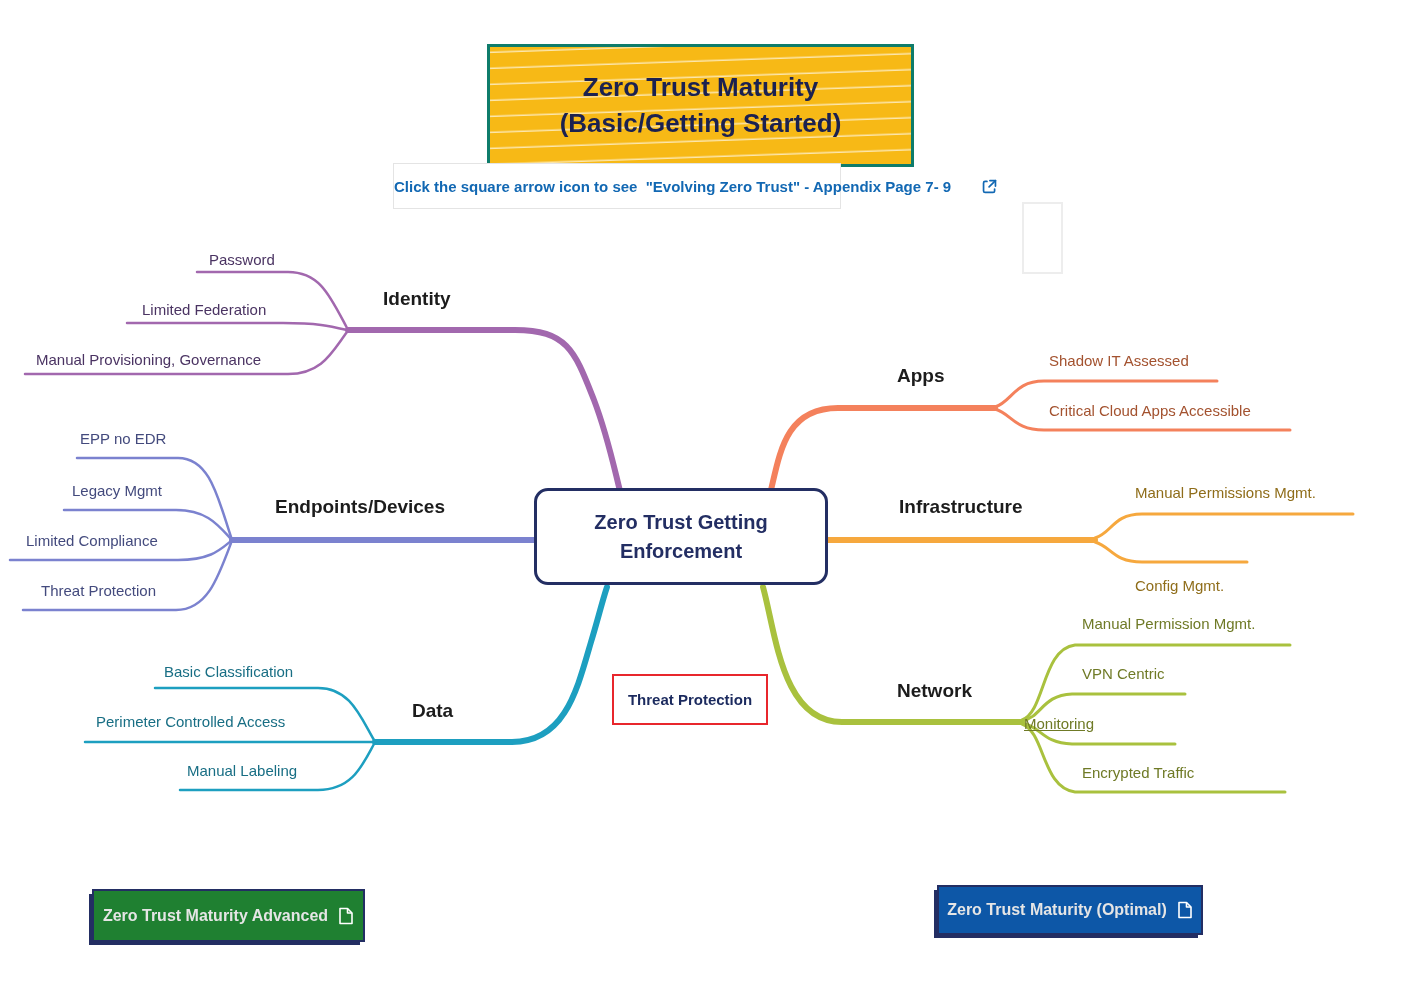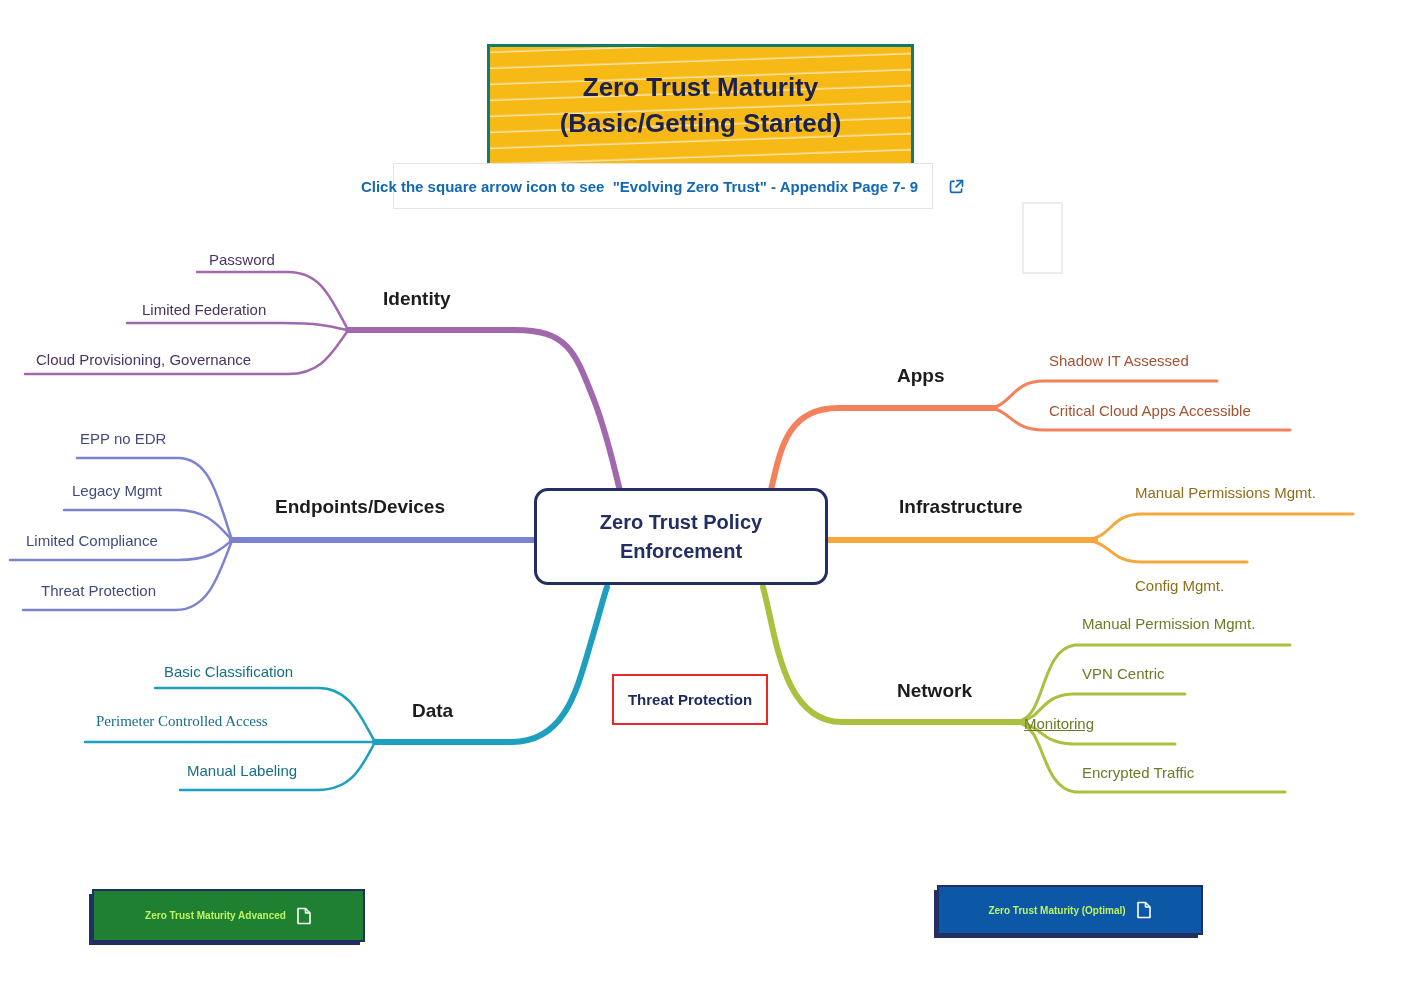--- a/index.html
+++ b/index.html
@@ -25,23 +25,23 @@
   
   .ref-box {
     position:absolute; left:1005px; top:61px; width:382px; height:56px;
     background:#fff; border:1px solid #e4e4e4;
     display:flex; align-items:center; justify-content:center;
   }
   .ref-box span { color:#e8262c; font-weight:bold; font-size:17px; }
 
   
   .instr-box {
-    position:absolute; left:393px; top:163px; width:540px; height:46px;
+    position:absolute; left:393px; top:163px; width:448px; height:46px;
     background:#fff; border:1px solid #e4e4e4;
-    display:flex; align-items:center; justify-content:center; gap:30px;
+    display:flex; align-items:center; justify-content:flex-start; gap:30px;
   }
   .instr-box span { color:#1268b3; font-weight:bold; font-size:15px; white-space:pre; }
   .ext-link { width:17px; height:17px; flex:0 0 auto; cursor:pointer; }
 
   
   .placeholder-box {
     position:absolute; left:1022px; top:202px; width:41px; height:72px;
     border:2px solid #ededed; background:#fff;
   }
 
@@ -73,21 +73,21 @@
   .leaf.network { color:#6f7a26; }
 
   svg.map { position:absolute; left:0; top:0; z-index:1; }
 
   
   .nav-btn {
     position:absolute; display:flex; align-items:center; justify-content:center; gap:10px;
     border:2px solid #232e63; box-shadow:-4px 4px 0 -1px #232e63;
     cursor:pointer; z-index:5;
   }
-  .nav-btn span { color:#bef264; font-weight:bold; font-size:10px; }
+  .nav-btn span { color:#e5e5e5; font-weight:bold; font-size:16px; }
   .btn-advanced { left:92px; top:889px; width:273px; height:53px; background:#1f8031; }
   .btn-optimal  { left:937px; top:885px; width:266px; height:50px; background:#0d57a7; }
   .page-icon { width:16px; height:18px; }
 </style>
 </head>
 <body>
 
 <div id="canvas">
 
   <div class="banner">
@@ -154,44 +154,44 @@
 
   <div class="branch-label" style="left:383px; top:288px;">Identity</div>
   <div class="branch-label" style="left:275px; top:496px;">Endpoints/Devices</div>
   <div class="branch-label" style="left:412px; top:700px;">Data</div>
   <div class="branch-label" style="left:897px; top:365px;">Apps</div>
   <div class="branch-label" style="left:899px; top:496px;">Infrastructure</div>
   <div class="branch-label" style="left:897px; top:680px;">Network</div>
 
   <div class="leaf identity" style="left:209px; top:251px;">Password</div>
   <div class="leaf identity" style="left:142px; top:301px;">Limited Federation</div>
-  <div class="leaf identity" style="left:36px; top:351px;">Cloud Provisioning, Governance</div>
+  <div class="leaf identity" style="left:36px; top:351px;">Manual Provisioning, Governance</div>
 
   <div class="leaf endpoints" style="left:80px; top:430px;">EPP no EDR</div>
   <div class="leaf endpoints" style="left:72px; top:482px;">Legacy Mgmt</div>
   <div class="leaf endpoints" style="left:26px; top:532px;">Limited Compliance</div>
   <div class="leaf endpoints" style="left:41px; top:582px;">Threat Protection</div>
 
   <div class="leaf data" style="left:164px; top:663px;">Basic Classification</div>
-  <div class="leaf data" style="left:96px; top:713px;font-family:Liberation Serif, serif;">Perimeter Controlled Access</div>
+  <div class="leaf data" style="left:96px; top:713px;">Perimeter Controlled Access</div>
   <div class="leaf data" style="left:187px; top:762px;">Manual Labeling</div>
 
   <div class="leaf apps" style="left:1049px; top:352px;">Shadow IT Assessed</div>
   <div class="leaf apps" style="left:1049px; top:402px;">Critical Cloud Apps Accessible</div>
 
   <div class="leaf infra" style="left:1135px; top:484px;">Manual Permissions Mgmt.</div>
   <div class="leaf infra" style="left:1135px; top:533px;margin-top:44px;">Config Mgmt.</div>
 
   <div class="leaf network" style="left:1082px; top:615px;">Manual Permission Mgmt.</div>
   <div class="leaf network" style="left:1082px; top:665px;">VPN Centric</div>
   <div class="leaf network" style="left:1024px; top:715px;text-decoration:underline;">Monitoring</div>
   <div class="leaf network" style="left:1082px; top:764px;">Encrypted Traffic</div>
 
   <div class="center-node">
-    <div class="line">Zero Trust Policy</div>
+    <div class="line">Zero Trust Getting</div>
     <div class="line">Enforcement</div>
   </div>
 
   <div class="threat-box">
     <span>Threat Protection</span>
   </div>
 
   <div class="nav-btn btn-advanced">
     <span>Zero Trust Maturity Advanced</span>
     <svg class="page-icon" viewBox="0 0 16 18">

